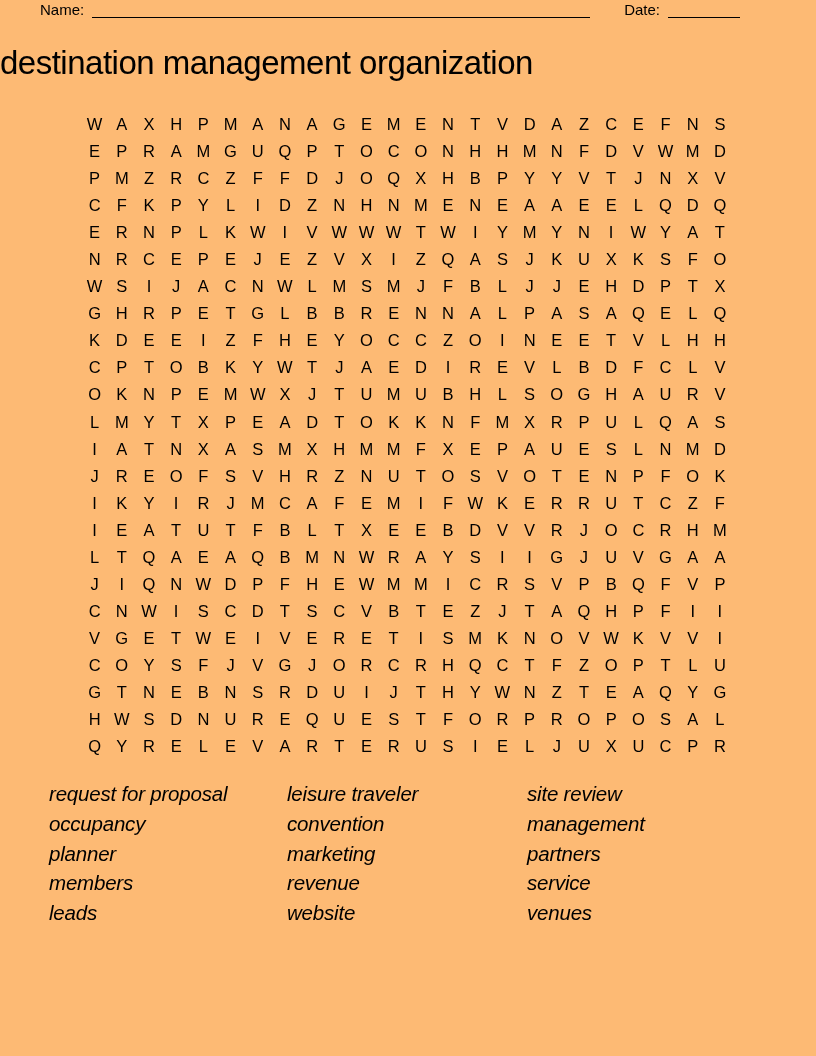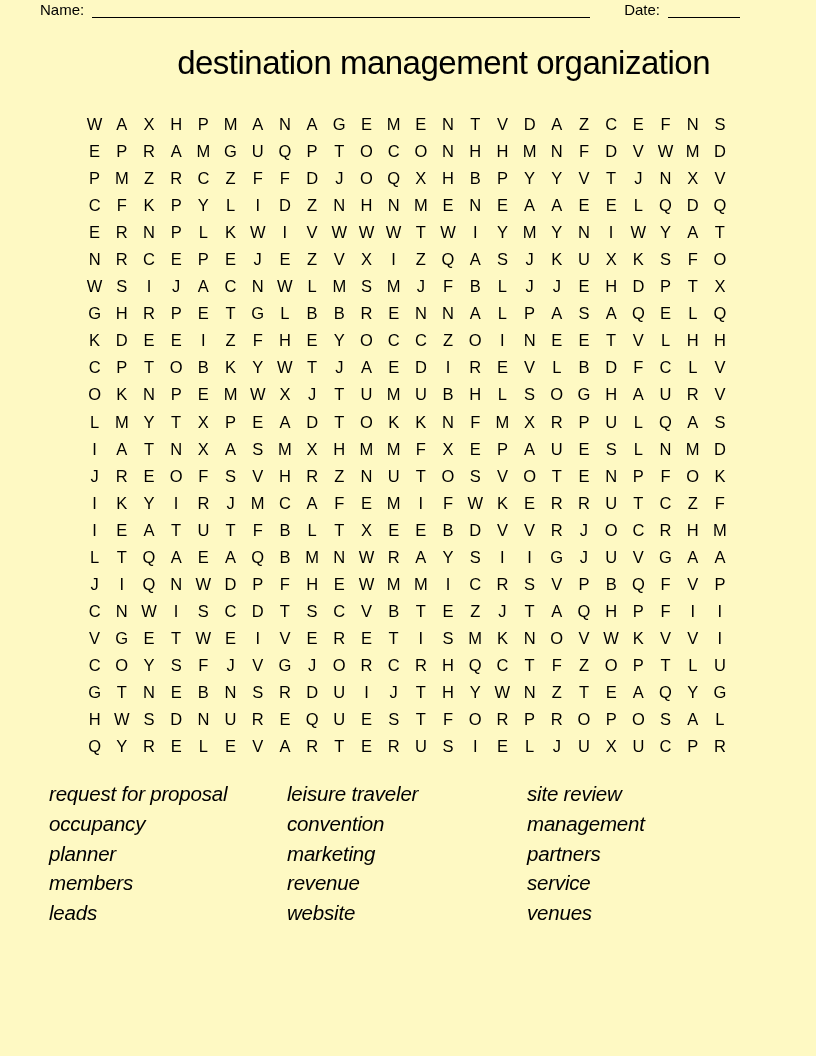--- a/index.html
+++ b/index.html
@@ -4,38 +4,38 @@
 <style>
   * { margin: 0; padding: 0; box-sizing: border-box; }
   html, body {
     width: 816px; height: 1056px;
     background: #ffffff;
     font-family: "Liberation Sans", sans-serif;
     color: #000000;
     overflow: hidden;
     position: relative;
   }
-  .page { position: relative; width: 816px; height: 1056px; background:#fef9c3; }
+  .page { position: relative; width: 816px; height: 1056px; background:#fdba74; }
 
   
   .header-row {
     position: absolute; top: 0; left: 40px; right: 76px;
     display: flex; align-items: flex-end; gap: 8px;
     font-size: 15px; height: 18px;
   }
   .hdr-label { white-space: nowrap; line-height: 16px; }
   .write-line { border-bottom: 1.6px solid #000; height: 14px; }
   .name-line { flex: 1 1 auto; max-width: 505px; margin-right: 12px; }
   .date-line { width: 72px; }
   .hdr-spacer { flex: 0 0 6px; }
 
   
   .title {
     position: absolute; top: 44px; left: 0; width: 710px;
-    text-align: right;
+    text-align: left;
     font-size: 33px;
     letter-spacing: -0.5px;
     font-weight: 400;
     white-space: nowrap;
   }
 
   
   .grid {
     position: absolute; left: 81px; top: 111px;
     width: 653px; height: 650px;

